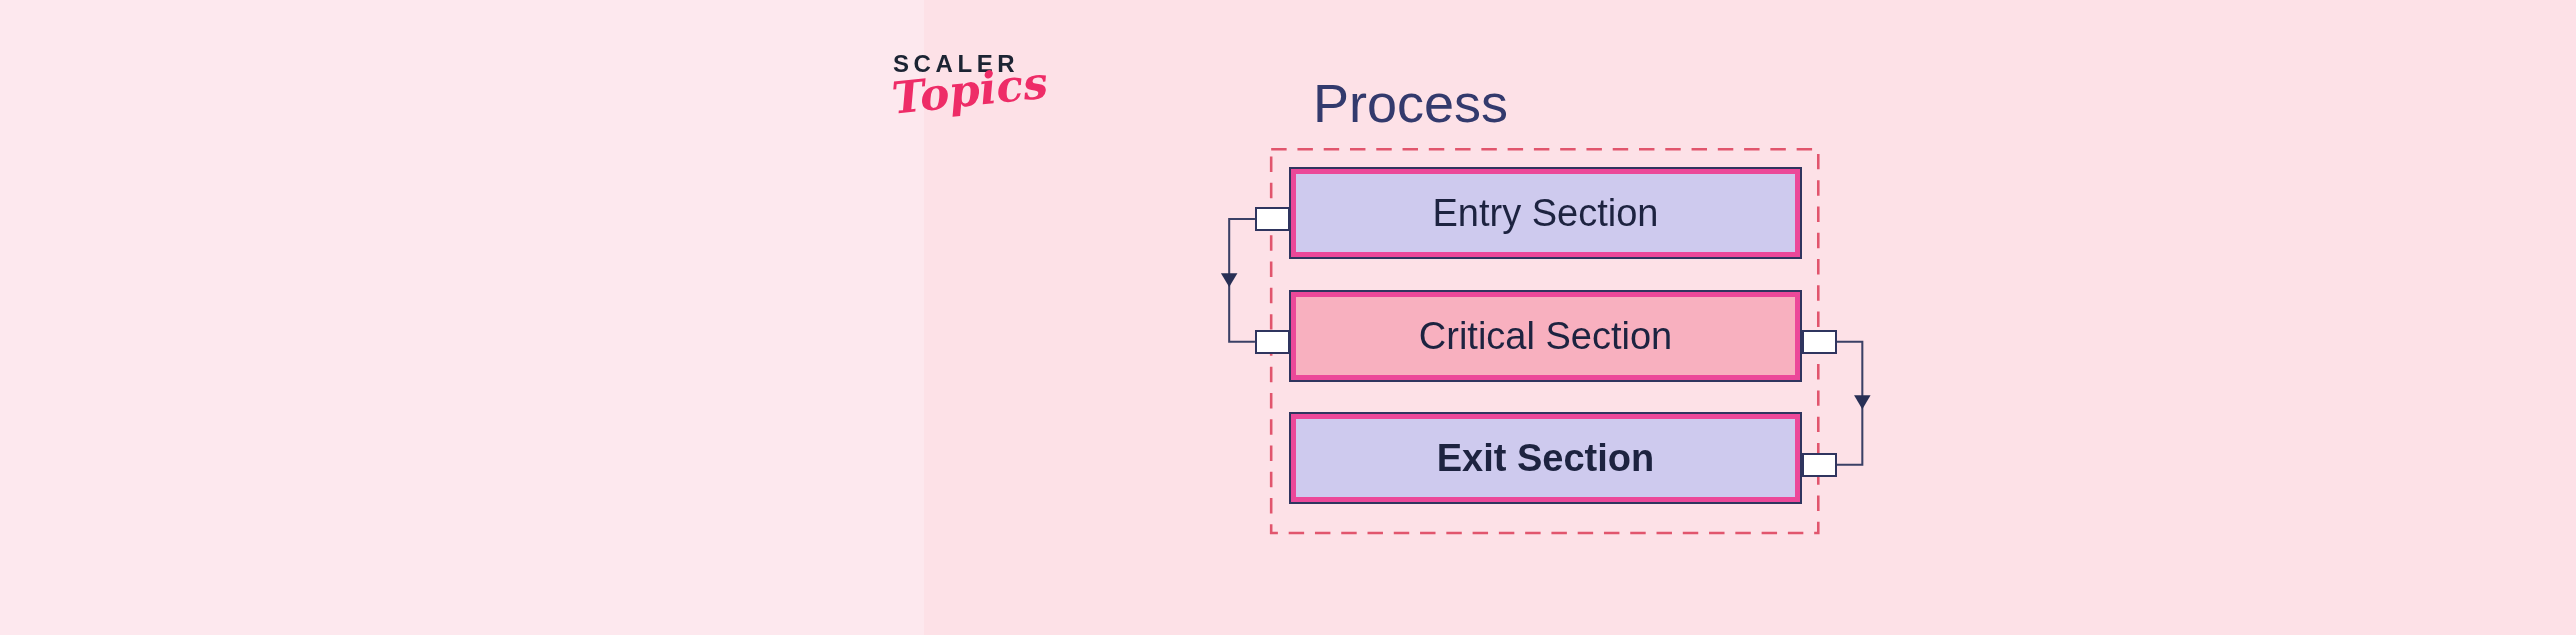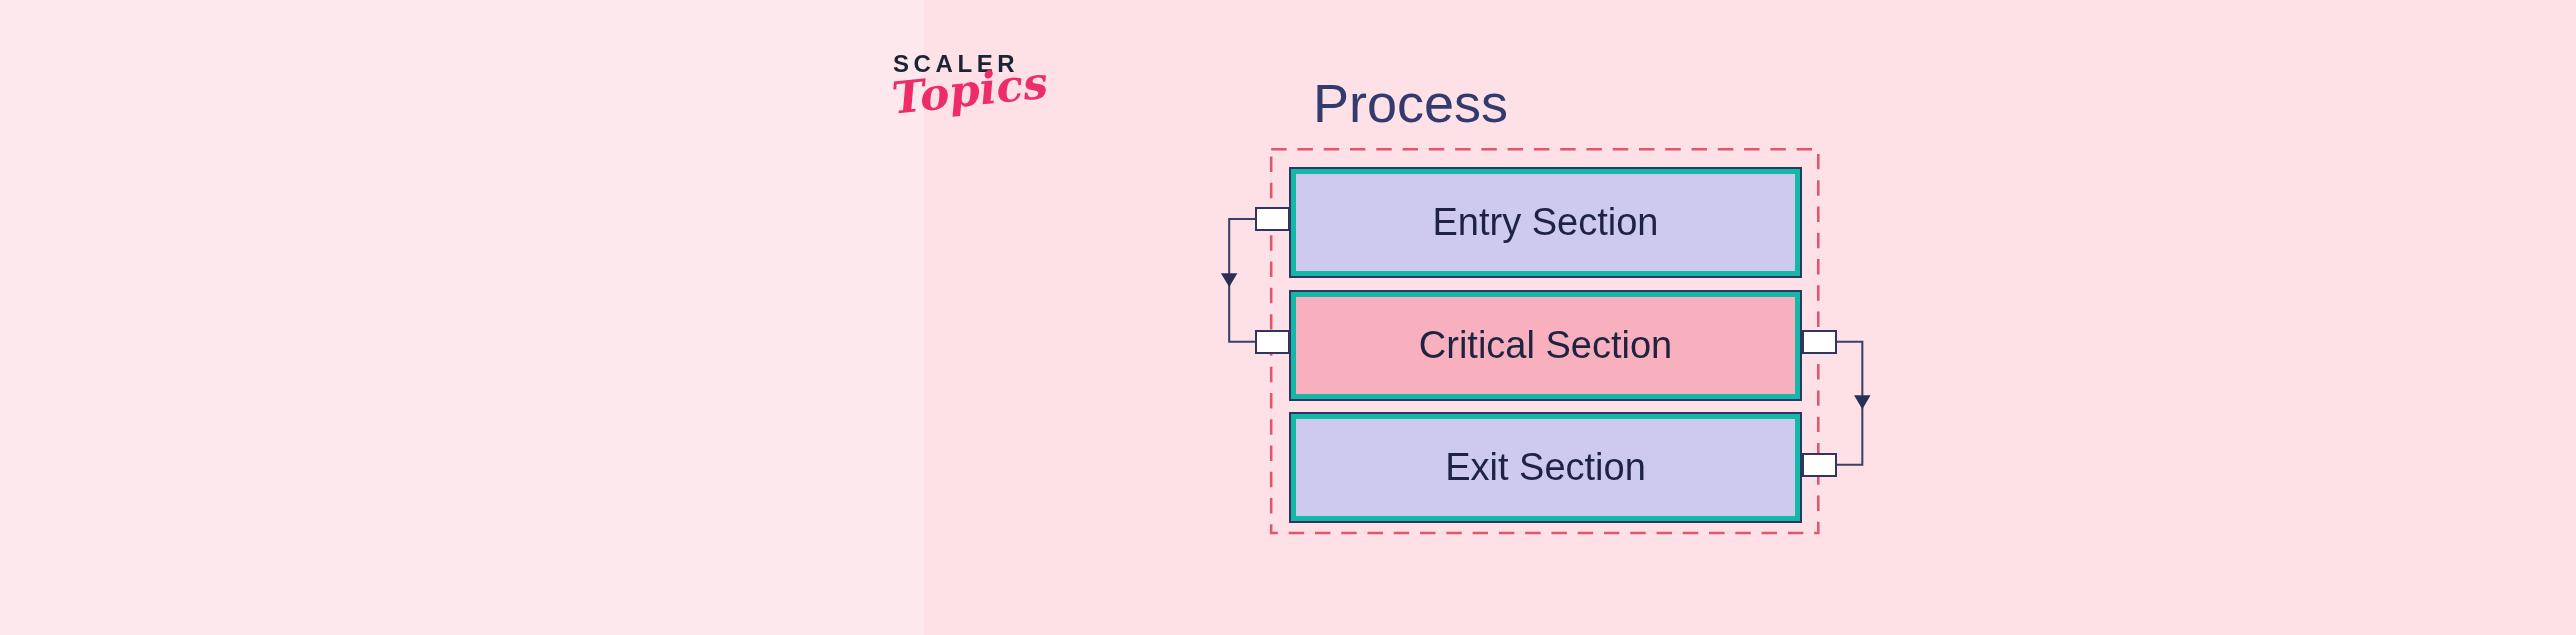--- a/index.html
+++ b/index.html
@@ -45,29 +45,29 @@
     font-size: 54px; line-height: 1.05;
     color: #333a6d;
     z-index: 2;
     margin-left: 24px;
   }
   
   .overlay { position: absolute; left: 0; top: 0; z-index: 1; }
   
   .box {
     position: absolute; left: 1289px;
-    width: 513px; height: 111px;
-    background: #14b8a6;
+    width: 513px; height: 92px;
+    background: #ec4899;
     border: 2.1px solid #2f355f;
     box-sizing: border-box;
     z-index: 2;
   }
   .box-entry    { top: 167px; }
   .box-critical { top: 290px; text-align: center; }
-  .box-exit     { top: 412px; }
+  .box-exit     { top: 412px; font-weight: bold; }
   .box-fill {
     position: absolute; left: 4.6px; top: 4.6px; right: 4.6px; bottom: 4.6px;
     display: flex; align-items: center; justify-content: center;
   }
   .fill-lavender { background: #cecaee; }
   .fill-pink     { background: #f8b0bf; }
   .box-label {
     font-size: 38px;
     color: #1d2340;
     white-space: nowrap;

